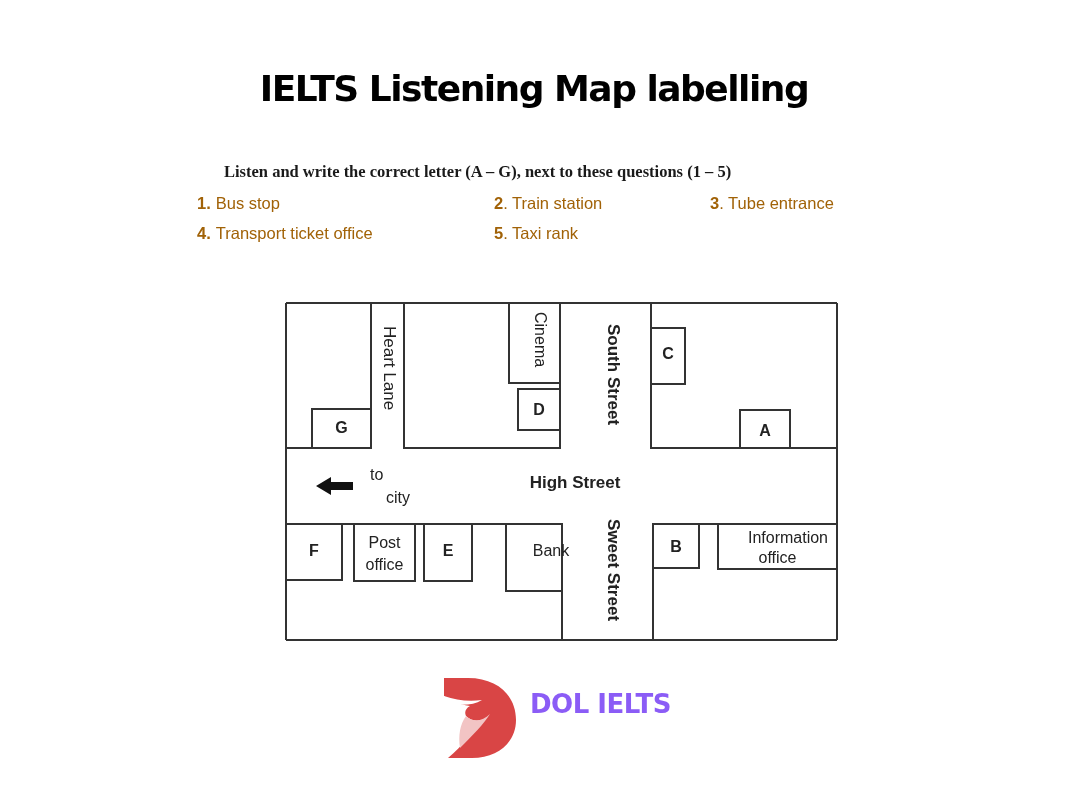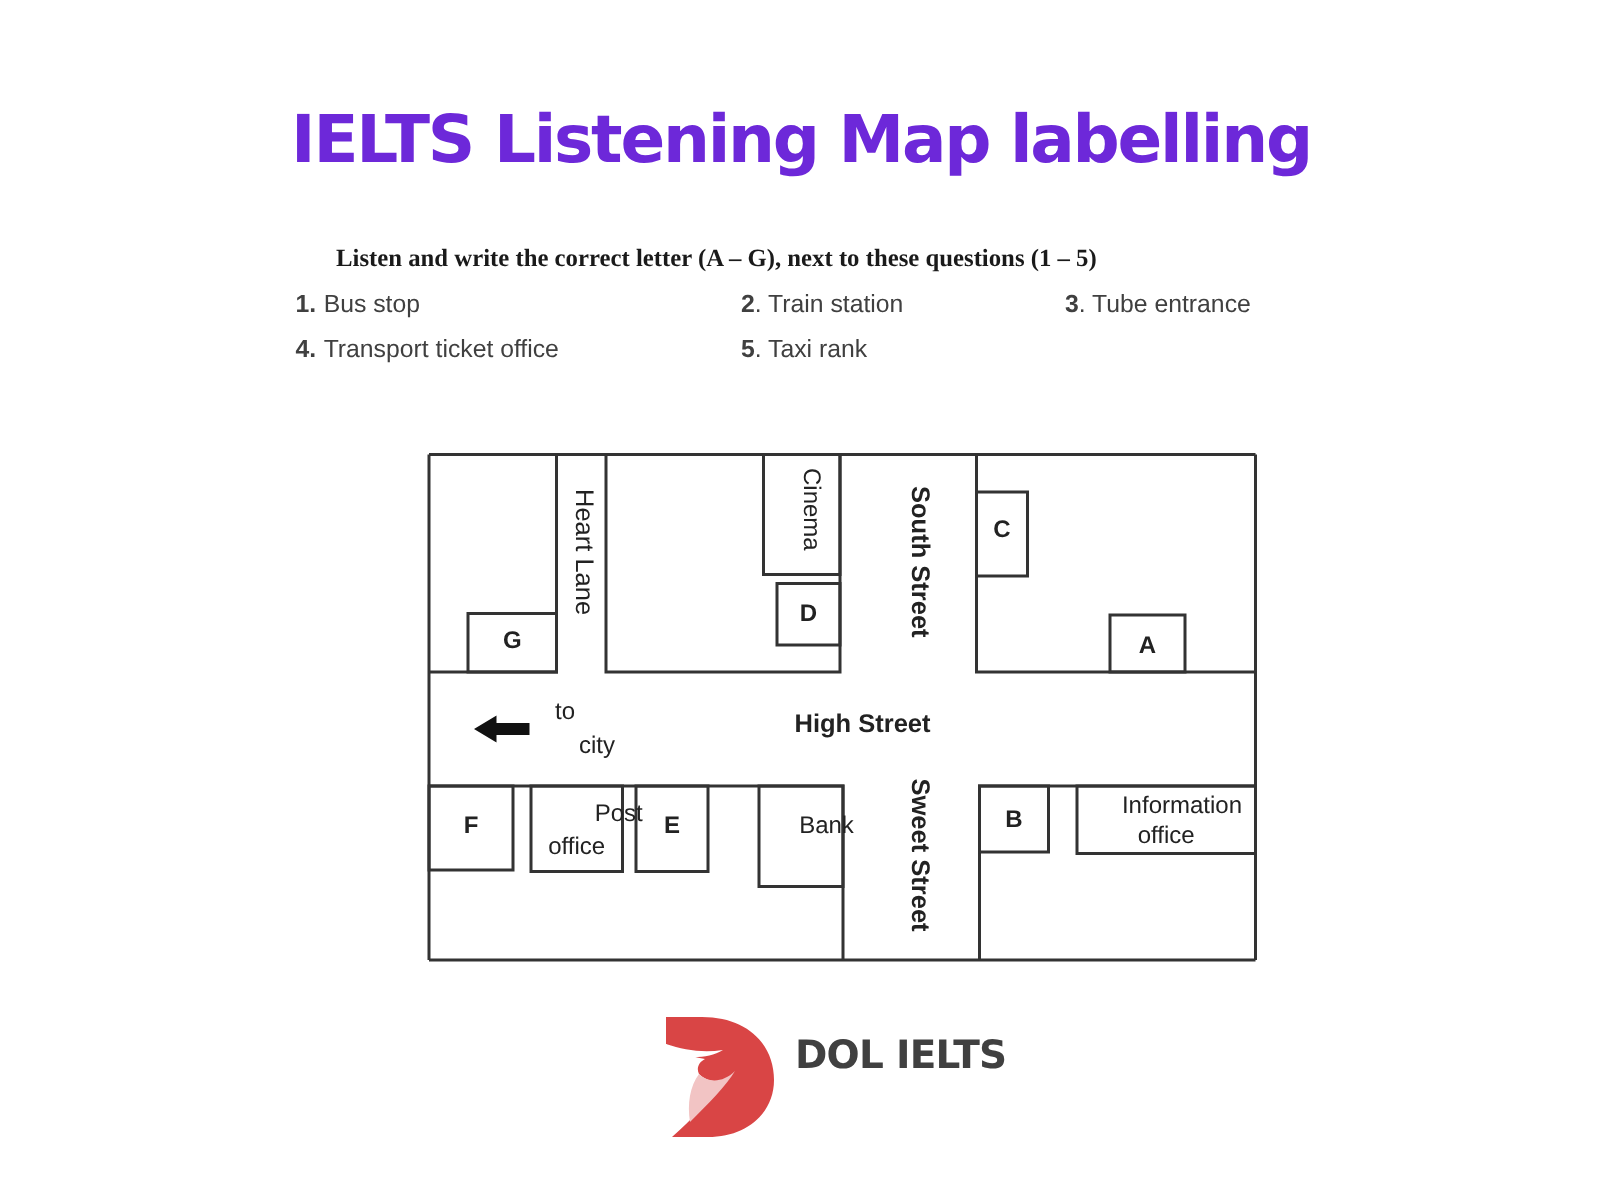--- a/index.html
+++ b/index.html
@@ -1,27 +1,27 @@
 <!DOCTYPE html>
 <html><head>
 <meta charset="utf-8">
 <style>
   html, body { margin: 0; padding: 0; background: #ffffff; }
   body { width: 1068px; height: 801px; position: relative; overflow: hidden; font-family: "Liberation Sans", sans-serif; color: #111; }
-  .title { position: absolute; left: 0; width: 1068px; top: 68px; text-align: center; font-family: "DejaVu Sans", sans-serif; font-weight: bold; font-size: 44px; letter-spacing: -1.5px; color: #6d28d9; }
+  .title { position: absolute; left: 0; width: 1068px; top: 68px; text-align: center; font-family: "DejaVu Sans", sans-serif; font-weight: bold; font-size: 36px; letter-spacing: -1.5px; color: #000000; }
   .instr { position: absolute; left: 224px; top: 162px; font-weight: bold; font-size: 16.5px; color: #1a1a1a; font-family: Liberation Serif, serif; }
-  .q { position: absolute; font-size: 16.5px; color: #404040; white-space: nowrap; }
+  .q { position: absolute; font-size: 16.5px; color: #a16207; white-space: nowrap; }
   .q b { font-weight: bold; margin-right: 5px; }
   .map { position: absolute; left: 0; top: 0; width: 1068px; height: 801px; pointer-events: none; }
   .map svg { position: absolute; left: 0; top: 0; }
   .lbl { position: absolute; font-size: 16px; font-weight: bold; color: #222; text-align: center; line-height: 1; pointer-events: auto; }
   .lbl.n { font-weight: normal; }
   .vert { writing-mode: vertical-rl; }
   .logo { position: absolute; left: 442px; top: 676px; width: 240px; height: 84px; }
-  .logo-text { position: absolute; left: 88px; top: 12px; font-family: "DejaVu Sans", sans-serif; font-weight: bold; font-size: 26px; line-height: 33px; color: #404040; letter-spacing: -0.5px; }
+  .logo-text { position: absolute; left: 88px; top: 12px; font-family: "DejaVu Sans", sans-serif; font-weight: bold; font-size: 26px; line-height: 33px; color: #8b5cf6; letter-spacing: -0.5px; }
 </style>
 </head>
 <body>
 
 <div class="title">IELTS Listening Map labelling</div>
 
 <div class="instr">Listen and write the correct letter (A – G), next to these questions (1 – 5)</div>
 
 <div class="q" style="left:197px; top:194px;"><b>1.</b><span>Bus stop</span></div>
 <div class="q" style="left:494px; top:194px;"><b style="margin-right:0">2</b><span>. Train station</span></div>
@@ -73,21 +73,21 @@
   <div class="lbl" style="left:520px; top:474px; width:110px; font-size:17px;">High Street</div>
 
   <div class="lbl n" style="left:370px; top:467px; width:20px; text-align:left; font-size:16px;">to</div>
   <div class="lbl n" style="left:370px; top:490px; width:40px; text-align:right; font-size:16px;">city</div>
 
   <div class="lbl" style="left:312px; top:420px; width:59px;">G</div>
   <div class="lbl" style="left:518px; top:402px; width:42px;">D</div>
   <div class="lbl" style="left:651px; top:346px; width:34px;">C</div>
   <div class="lbl" style="left:740px; top:423px; width:50px;">A</div>
   <div class="lbl" style="left:286px; top:543px; width:56px;">F</div>
-  <div class="lbl" style="left:354px; top:535px; width:61px; font-weight:normal;padding-left:28px;">Post</div>
+  <div class="lbl" style="left:354px; top:535px; width:61px; font-weight:normal;">Post</div>
   <div class="lbl" style="left:354px; top:557px; width:61px; font-weight:normal;">office</div>
   <div class="lbl" style="left:424px; top:543px; width:48px;">E</div>
   <div class="lbl" style="left:506px; top:543px; width:56px; font-weight:normal;padding-left:17px;">Bank</div>
   <div class="lbl" style="left:653px; top:539px; width:46px;">B</div>
   <div class="lbl n" style="left:718px; top:530px; width:140px; font-size:16px;">Information</div>
   <div class="lbl n" style="left:718px; top:550px; width:119px; font-size:16px;">office</div>
 </div>
 
 <div class="logo">
   <svg width="80" height="84" viewBox="0 0 80 84">

